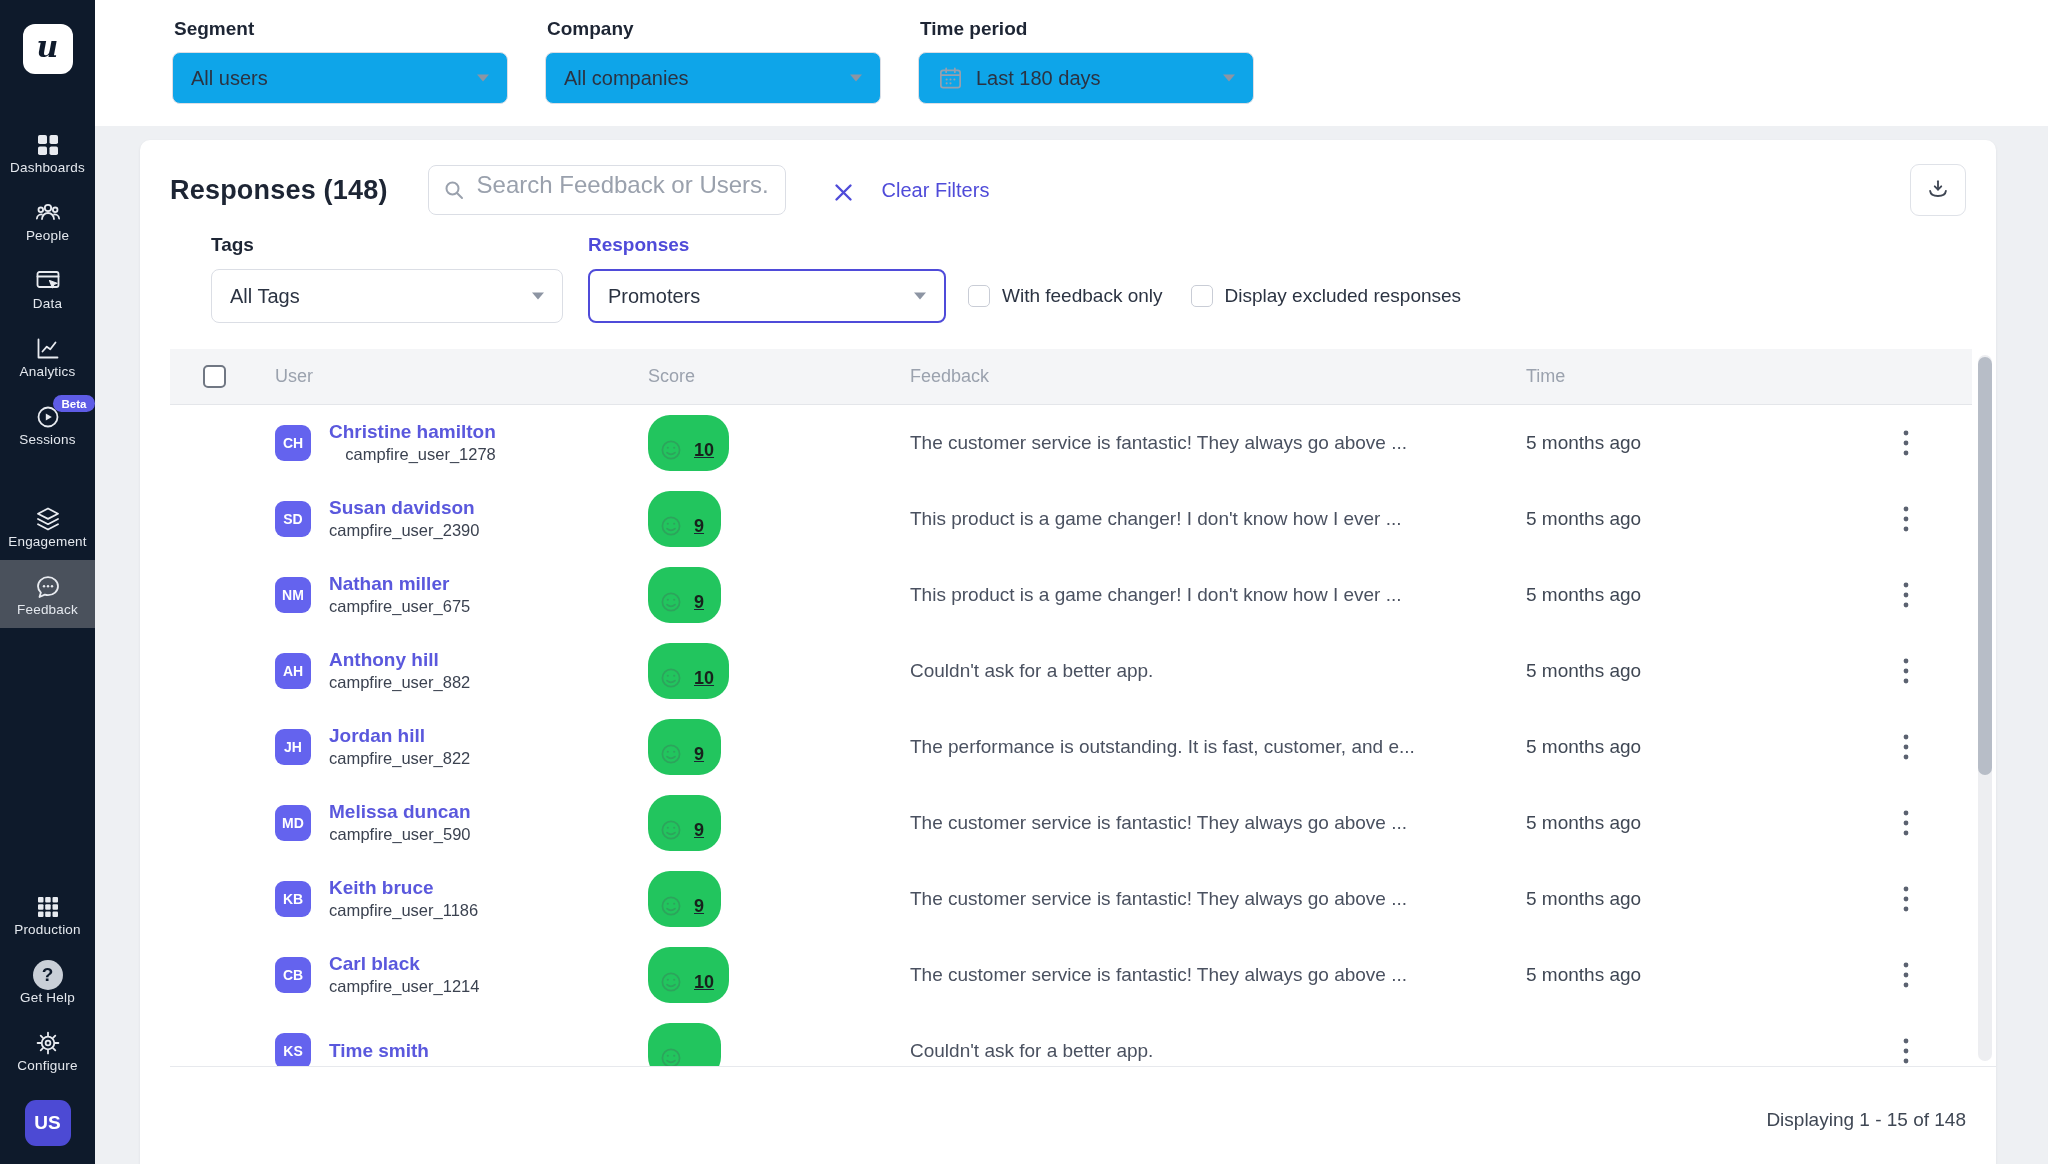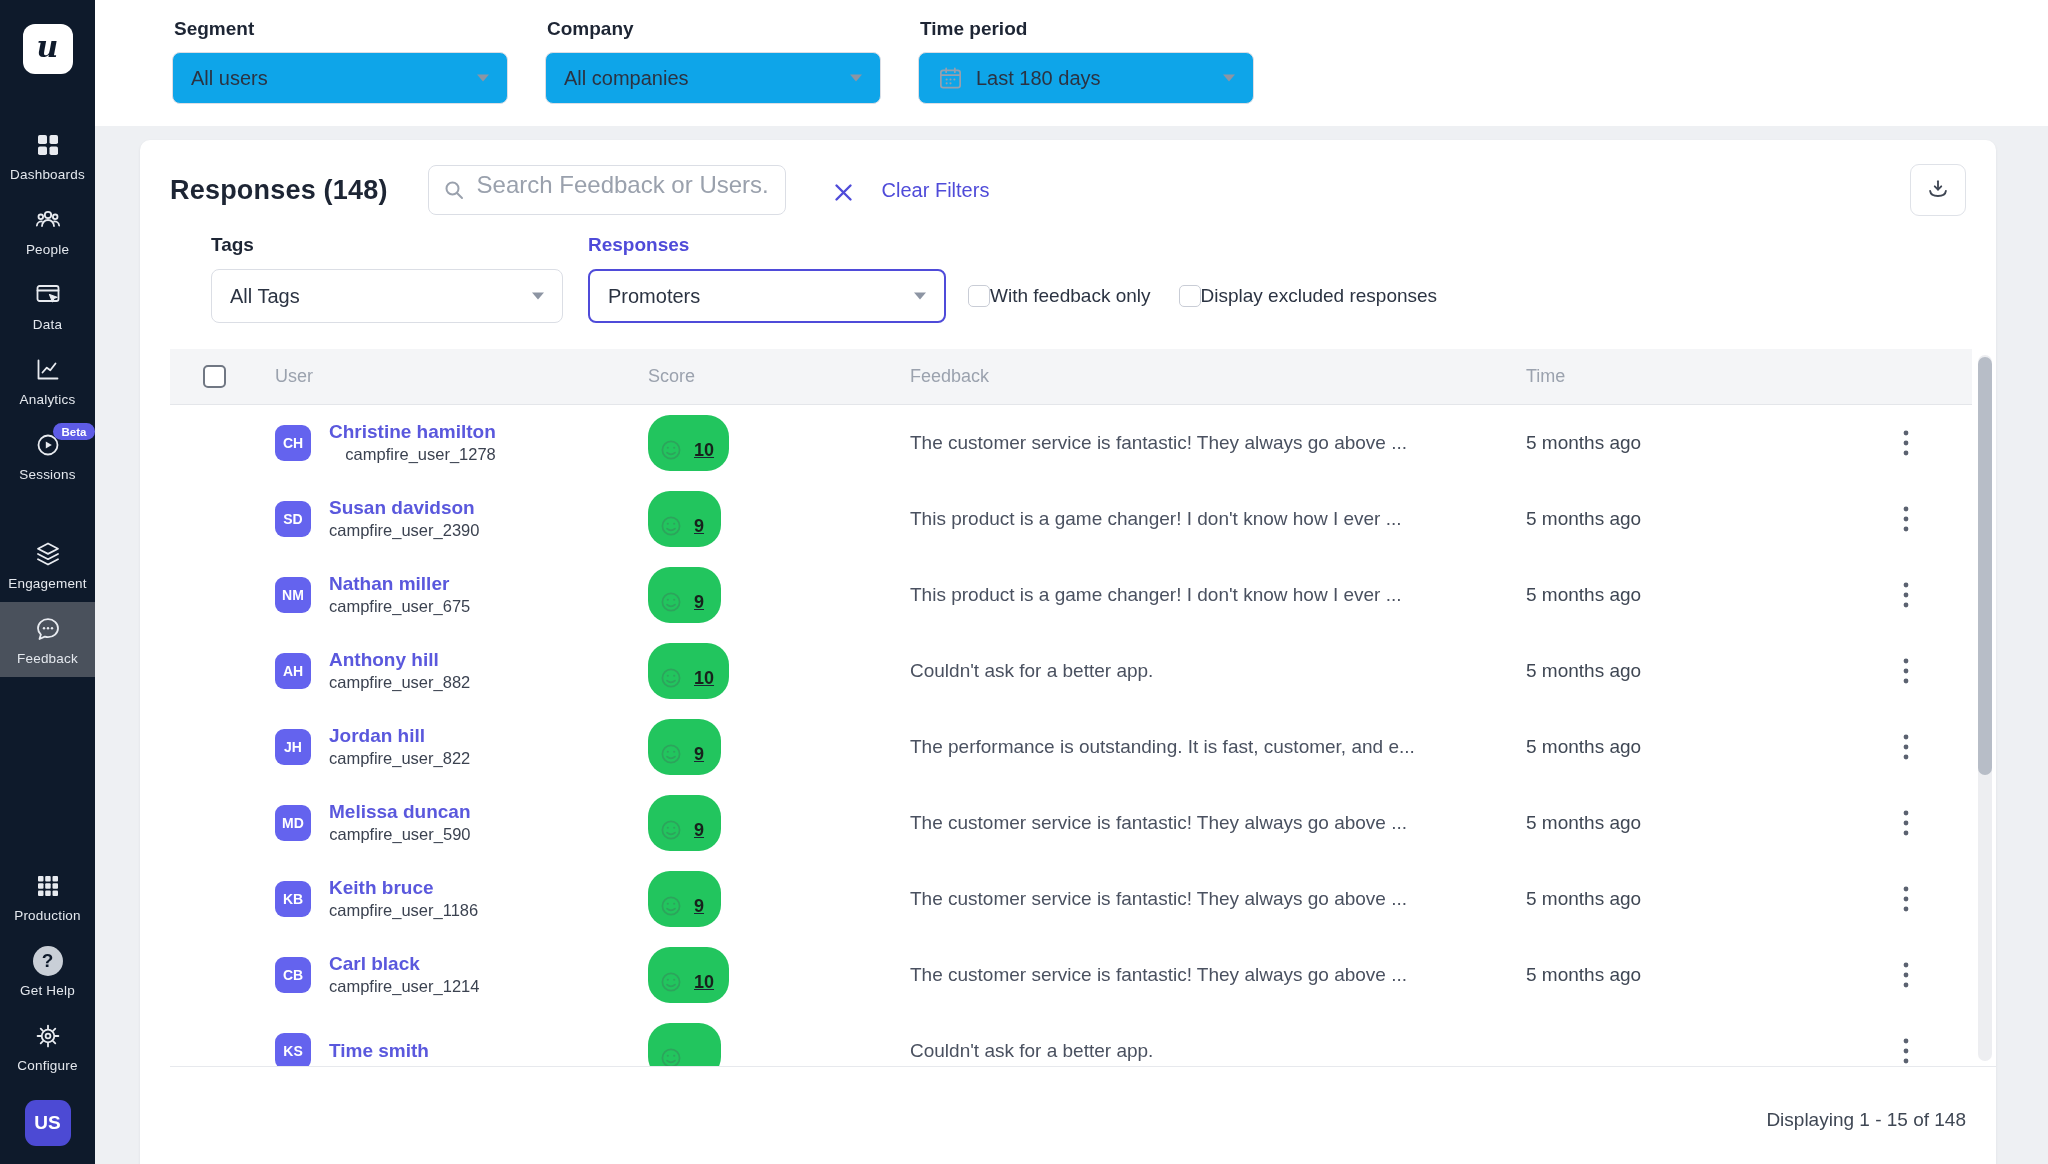--- a/index.html
+++ b/index.html
@@ -5,21 +5,21 @@
   * { margin:0; padding:0; box-sizing:border-box; }
   html,body { width:2048px; height:1164px; overflow:hidden; }
   body { font-family:"Liberation Sans", sans-serif; background:#eef0f3; color:#1d2534; }
   .app { display:flex; width:2048px; height:1164px; }
 
   
   .sidebar { width:95px; flex:0 0 95px; background:#0e1a2b; display:flex; flex-direction:column; align-items:center; position:relative; z-index:5; }
   .logo { width:50px; height:50px; background:#ffffff; border-radius:12px; margin-top:24px; display:flex; align-items:center; justify-content:center; }
   .logo span { font-family:"DejaVu Serif", serif; font-style:italic; font-weight:700; font-size:30px; color:#101b2c; line-height:1; margin-top:-4px; }
   .nav { margin-top:44px; width:100%; display:flex; flex-direction:column; align-items:center; }
-  .nav-item { width:100%; padding:12px 0 11px 0; display:flex; flex-direction:column; align-items:center; gap:7px; cursor:pointer; }
+  .nav-item { width:100%; padding:12px 0 11px 0; display:flex; flex-direction:column; align-items:center; cursor:pointer; }
   .nav-item .icon { width:30px; height:30px; color:#e8ebf0; display:flex; align-items:center; justify-content:center; position:relative; }
   .nav-item .nav-label { font-size:13.5px; color:#e4e8ee; letter-spacing:.2px; }
   .nav-item.active { background:#4a515c; }
   .nav-item.gap-before { margin-top:34px; }
   .beta { position:absolute; top:-7px; left:20px; background:#5e5ce6; color:#fff; font-size:11.5px; font-weight:600; padding:2.5px 9px; border-radius:11px; white-space:nowrap; }
   .sidebar-bottom { margin-top:auto; width:100%; display:flex; flex-direction:column; align-items:center; padding-bottom:18px; }
   .help-circle { width:30px; height:30px; border-radius:50%; background:#c9cfd7; color:#0e1a2b; font-weight:700; font-size:19px; display:flex; align-items:center; justify-content:center; }
   .user-badge { width:46px; height:46px; border-radius:11px; background:#4c4ad4; color:#fff; font-weight:700; font-size:19px; display:flex; align-items:center; justify-content:center; margin-top:16px; cursor:pointer; }
 
   
@@ -48,21 +48,21 @@
   .fcol { display:flex; flex-direction:column; }
   .flabel { font-size:19px; font-weight:600; margin-bottom:13px; }
   .flabel.plain { color:#1d2534; }
   .flabel.accent { color:#4f4bd9; }
   .fselect { height:54px; border:1.5px solid #dbdee5; border-radius:8px; display:flex; align-items:center; padding:0 18px; font-size:20px; color:#2b3342; cursor:pointer; }
   .fselect.tags { width:352px; }
   .fselect.responses { width:358px; border:2px solid #4f4bd9; }
   .fselect .sel-text { flex:1; }
   .resp-col { margin-left:25px; }
   .checks { display:flex; align-items:center; height:54px; margin-left:22px; gap:28px; }
-  .check-item { display:flex; align-items:center; cursor:pointer; }
+  .check-item { display:flex; align-items:center; gap:12px; cursor:pointer; }
   .checkbox { width:22px; height:22px; border:1.5px solid #c9cdd6; border-radius:5px; background:#fff; }
   .check-item span { font-size:19px; color:#2b3342; }
 
   
   .table-wrap { margin:26px 0 0 30px; width:1826px; position:relative; }
   .thead { display:grid; grid-template-columns:105px 373px 262px 616px 300px 160px; height:56px; align-items:center; background:#f4f5f7; border-bottom:1px solid #e4e6ea; width:calc(100% - 24px); }
   .th { font-size:18px; color:#9ba2ae; }
   .th-check { padding-left:33px; }
   .sel-all { width:23px; height:23px; border:2px solid #707783; border-radius:5px; background:#fff; cursor:pointer; }
   .tbody { height:662px; overflow:hidden; border-bottom:1px solid #e7e9ed; }

